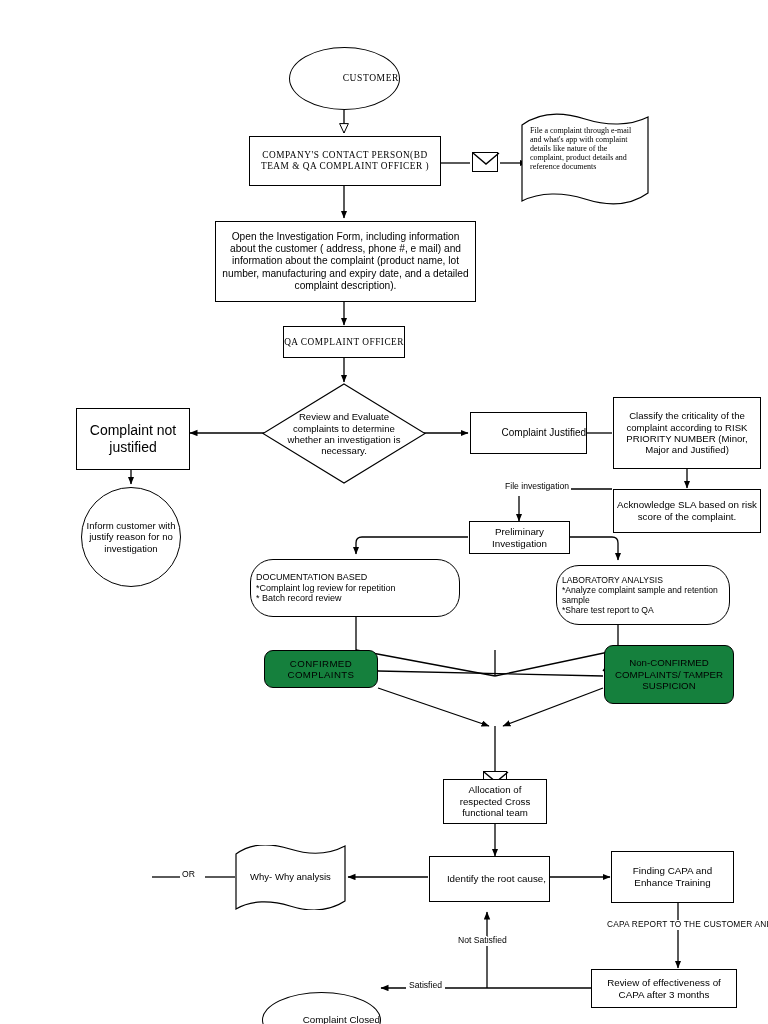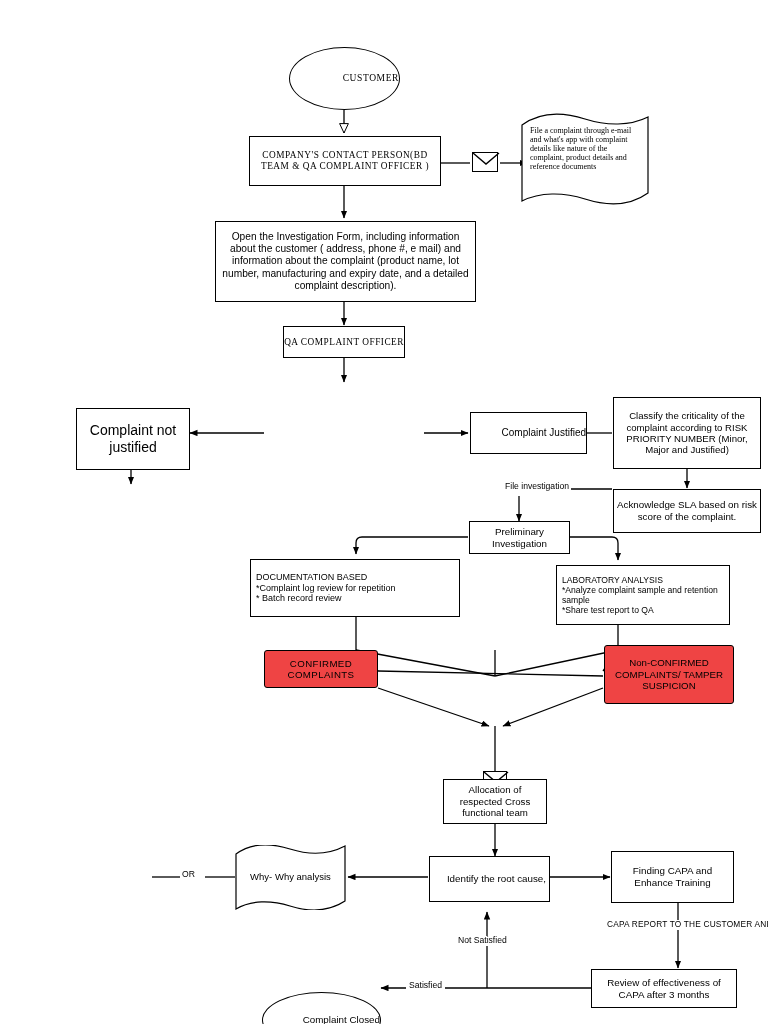--- a/index.html
+++ b/index.html
@@ -35,22 +35,22 @@
     text-align: center;
     line-height: 1.18;
     color: #000;
   }
   .rect {
     border: 1.2px solid #000;
     background: #fff;
   }
   .rounded {
     border: 1.4px solid #000;
-    background: #ef4444;
-    border-radius: 3px;
+    background: #15803d;
+    border-radius: 9px;
   }
   .ellipse {
     border: 1.2px solid #000;
     background: transparent;
     border-radius: 50%;
   }
   .circle {
     border: 1.2px solid #000;
     background: transparent;
     border-radius: 50%;
@@ -62,20 +62,21 @@
     position: absolute;
     background: #fff;
     color: #000;
     text-align: center;
     line-height: 1.15;
     white-space: nowrap;
   }
   .leftal {
     justify-content: flex-start;
     text-align: left;
+    border-radius: 23px;
   }
   .shape-wrap {
     position: absolute;
   }
   .shape-wrap svg {
     position: absolute;
     left: 0;
     top: 0;
   }
   .shape-text {
@@ -208,25 +209,34 @@
   </div>
 
   <div class="node rect" style="left:215px; top:221px; width:261px; height:81px; font-size:10.2px; padding:3px 6px;">
     <span>Open the Investigation Form, including information about the customer ( address, phone #, e mail) and information about the complaint (product name, lot number, manufacturing and expiry date, and a detailed complaint description).</span>
   </div>
 
   <div class="node rect serif" style="left:283px; top:326px; width:122px; height:32px; font-size:9.3px; letter-spacing:0.5px;">
     <span>QA COMPLAINT OFFICER</span>
   </div>
 
+  <div class="shape-wrap" style="left:262px; top:383px; width:164px; height:101px;">
+    <svg width="164" height="101" viewBox="0 0 164 101">
+      <path d="M82,1 L163,50.5 L82,100 L1,50.5 Z" fill="#fff" stroke="#000" stroke-width="1.2"></path>
+    </svg>
+    <div class="shape-text" style="left:14px; top:24px; width:136px; height:54px; font-size:9.6px;">Review and Evaluate complaints to determine whether an investigation is necessary.</div>
+  </div>
 
   <div class="node rect" style="left:76px; top:408px; width:114px; height:62px; font-size:14px; padding:2px 8px;">
     <span>Complaint not justified</span>
   </div>
 
+  <div class="node circle" style="left:81px; top:487px; width:100px; height:100px; font-size:9.6px; padding:2px;">
+    <span>Inform customer with justify reason for no investigation</span>
+  </div>
 
   <div class="node rect" style="left:470px; top:412px; width:117px; height:42px; font-size:10px;">
     <span>Complaint Justified</span>
   </div>
 
   <div class="node rect" style="left:613px; top:397px; width:148px; height:72px; font-size:9.6px; padding:2px 3px;">
     <span>Classify the criticality of the complaint according to RISK PRIORITY NUMBER (Minor, Major and Justified)</span>
   </div>
 
   <div class="node rect" style="left:613px; top:489px; width:148px; height:44px; font-size:9.8px; padding:2px 3px;">

